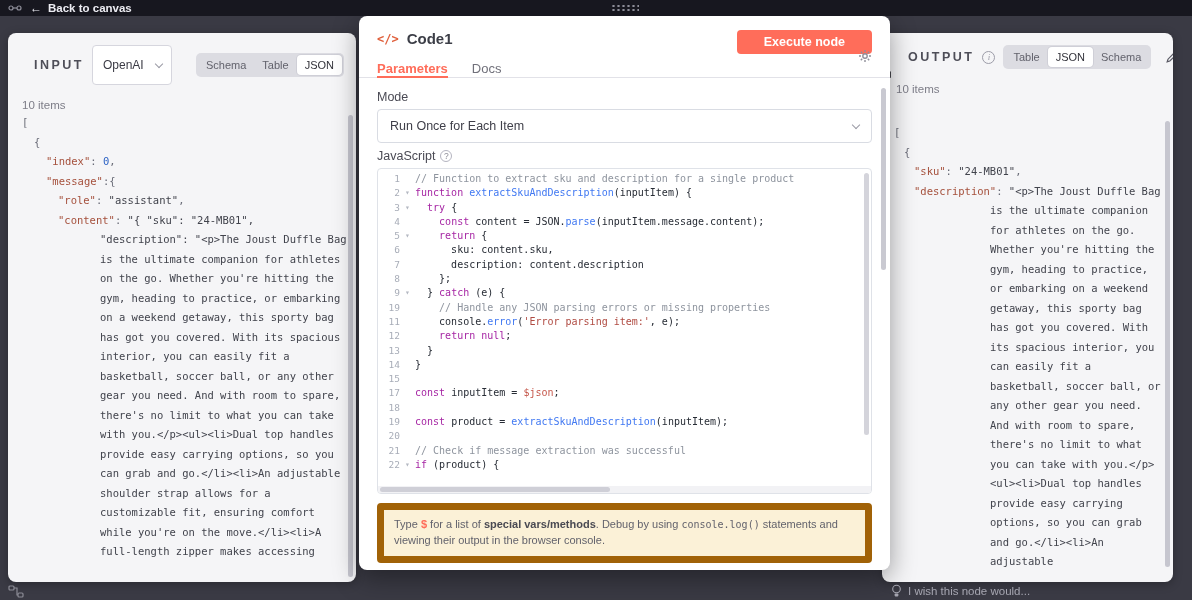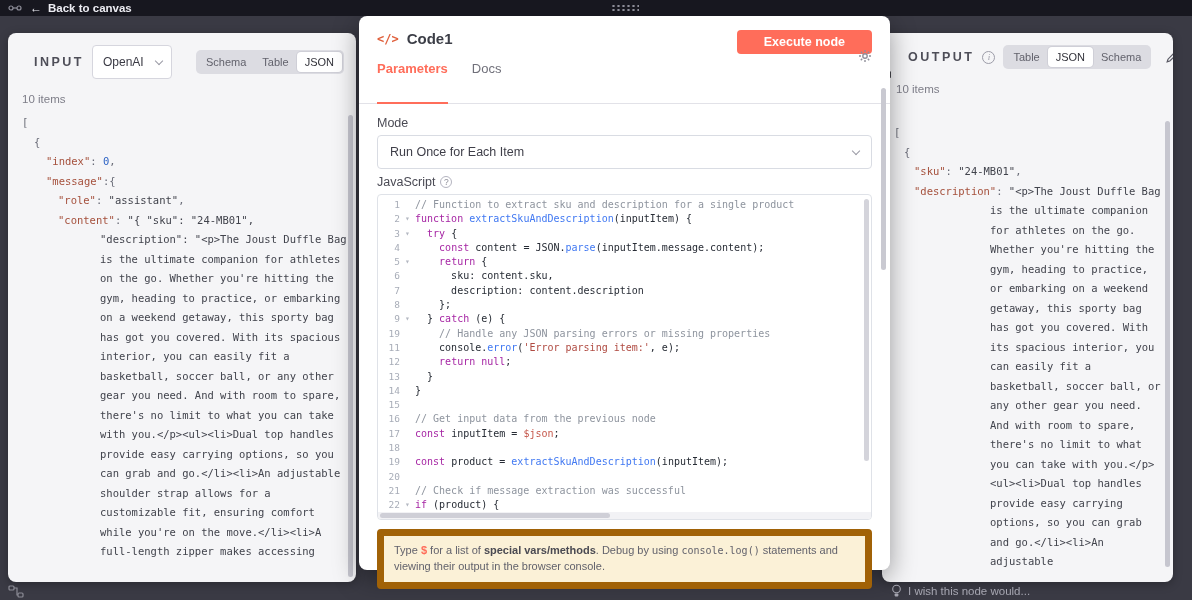--- a/index.html
+++ b/index.html
@@ -17,21 +17,21 @@
   .dots { width:28px; height:8px;
           background-image:radial-gradient(circle,#8e8e99 1px,transparent 1.3px);
           background-size:5px 4px; }
 
   
   .panel { position:absolute; background:#f5f5f7; border-radius:8px; box-shadow:0 2px 10px rgba(0,0,0,.28); overflow:hidden; }
   .input-panel  { left:8px;   top:33px; width:348px; height:549px; }
   .output-panel { left:882px; top:33px; width:291px; height:549px; }
   .phead { display:flex; align-items:center; padding:12px 12px 4px 14px; gap:8px; }
   .ptitle { font-size:12.5px; font-weight:bold; letter-spacing:2.5px; color:#4e4e58; white-space:nowrap;padding-left:12px; }
-  .select { height:34px; background:#fff; border:1px solid #d6d6de; border-radius:4px;
+  .select { height:40px; background:#fff; border:1px solid #d6d6de; border-radius:4px;
             display:flex; align-items:center; gap:12px; padding:0 9px 0 10px; font-size:12px; color:#3a3a44; cursor:pointer; }
   .chev { width:6px; height:6px; border-right:1.5px solid #9a9aa5; border-bottom:1.5px solid #9a9aa5;
           transform:rotate(45deg); margin-top:-3px; flex:none; }
   .seg { margin-left:auto; display:flex; background:#dcdce2; border-radius:5px; padding:2px; flex:none; }
   .segi { padding:4px 8px; font-size:11px; color:#62626c; border-radius:4px; cursor:pointer; white-space:nowrap; }
   .segi.active { background:#fff; color:#32323a; box-shadow:0 0 0 1px #cfcfd7; }
   .count { padding:10px 14px 0; font-size:11.5px; color:#7d7d88; }
   .info { width:13px; height:13px; border-radius:50%; border:1px solid #9c9ca8; color:#9c9ca8; font-size:9px;
           display:flex; align-items:center; justify-content:center; flex:none;
           font-family:"Liberation Serif",serif; font-style:italic; }
@@ -56,21 +56,21 @@
   
   .modal { position:absolute; left:359px; top:16px; width:531px; height:554px; background:#fff;
            border-radius:8px; box-shadow:0 8px 26px rgba(0,0,0,.38); z-index:4; }
   .mhead { padding:14px 18px 0; display:flex; align-items:center; gap:8px; }
   .node-icon { color:#e0603c; font-weight:bold; font-size:12px; font-family:"DejaVu Sans Mono",monospace; }
   .mtitle { font-size:15px; font-weight:bold; color:#3c3e47; }
   .exec-btn { position:absolute; right:18px; top:14px; background:var(--accent,#ff6d5a); color:#fff;
               font-size:12.5px; font-weight:bold; padding:5px 27px; border-radius:4px; border:none;
               cursor:pointer; font-family:inherit; }
   .mtabs { display:flex; gap:24px; padding:14px 18px 0; border-bottom:1px solid #e2e2e8; position:relative; }
-  .mtab { font-size:13px; color:#70707a; padding-bottom:26px; cursor:pointer; }
+  .mtab { font-size:13px; color:#70707a; padding-bottom:0; cursor:pointer; }
   .mtab.active { color:var(--accent,#ff6d5a); font-weight:bold;
                  border-bottom:2px solid var(--accent,#ff6d5a); margin-bottom:-1px; }
   .gear { position:absolute; right:18px; top:2px; cursor:pointer; display:flex; }
   .mbody { padding:6px 18px 0; }
   .field-label { font-size:12.5px; color:#4a4a54; margin:6px 0 5px; display:flex; align-items:center; gap:5px; }
   .mode-select { height:30px; border:1px solid #d9dce3; border-radius:4px; background:#fff;
                  display:flex; align-items:center; justify-content:space-between; padding:16px 12px;
                  font-size:12.5px; color:#3f3f49; cursor:pointer; }
   .help { width:12px; height:12px; border-radius:50%; border:1px solid #b4b4c0; color:#8b8b96; font-size:8.5px;
           display:flex; align-items:center; justify-content:center; cursor:pointer; }
@@ -241,25 +241,20 @@
             <span class="cl-num">14</span>
             <span class="cl-fold"></span>
             <span class="cl-text">}</span>
           </div>
           <div class="cl">
             <span class="cl-num">15</span>
             <span class="cl-fold"></span>
             <span class="cl-text"></span>
           </div>
           <div class="cl">
-            <span class="cl-num">16</span>
-            <span class="cl-fold"></span>
-            <span class="cl-text"><span class="tok-com">// Get input data from the previous node</span></span>
-          </div>
-          <div class="cl">
             <span class="cl-num">17</span>
             <span class="cl-fold"></span>
             <span class="cl-text"><span class="tok-kw">const</span> inputItem = <span class="tok-var">$json</span>;</span>
           </div>
           <div class="cl">
             <span class="cl-num">18</span>
             <span class="cl-fold"></span>
             <span class="cl-text"></span>
           </div>
           <div class="cl">

